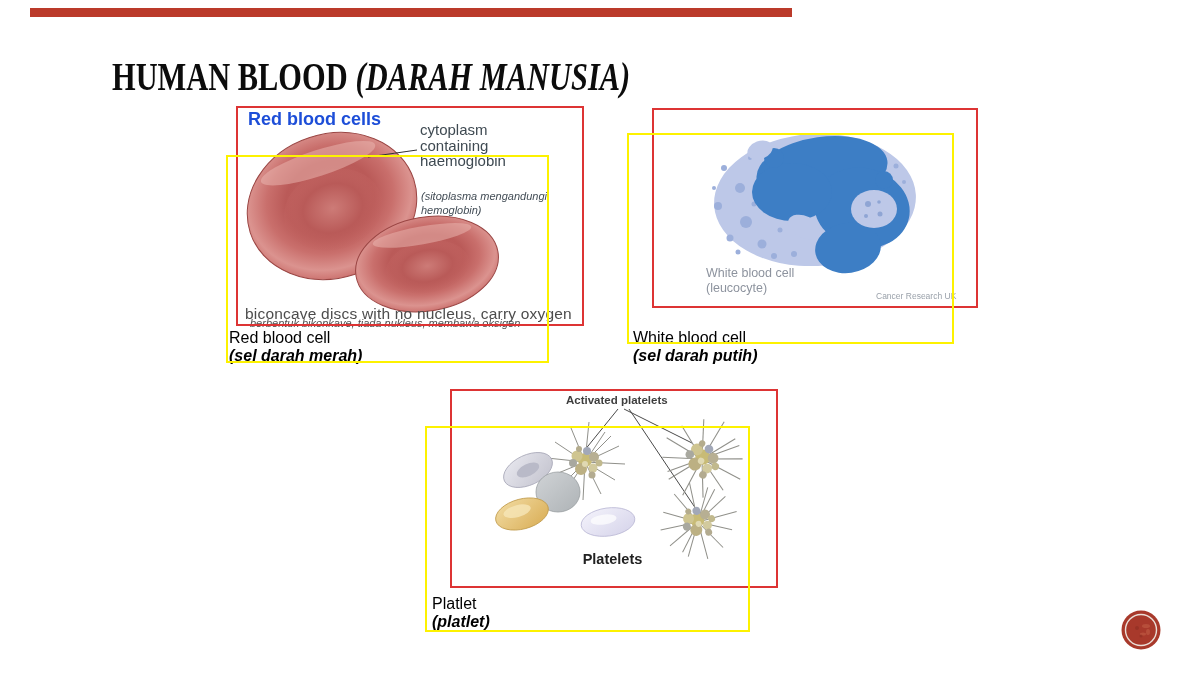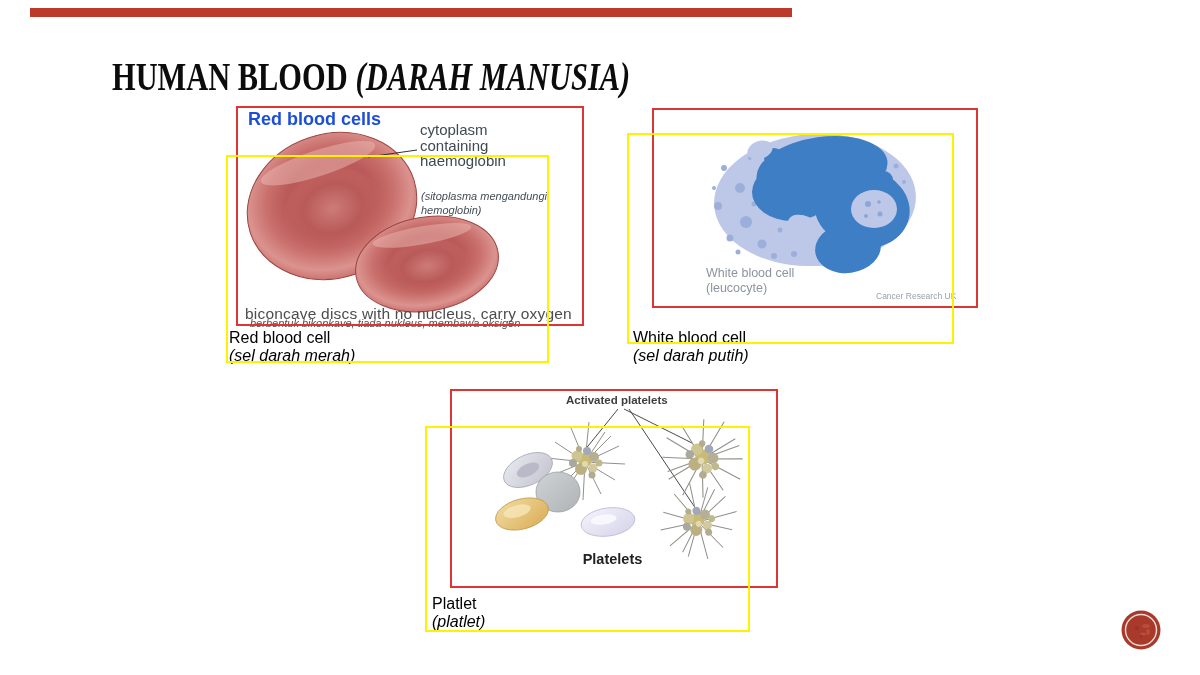--- a/index.html
+++ b/index.html
@@ -7,21 +7,21 @@
        font-family:"Liberation Sans",sans-serif;}
   .frame{position:absolute;box-sizing:border-box;background:transparent;}
   .frame.red{border:2px solid #dd3434;z-index:6;}
   .frame.yellow{border:2px solid #fdf200;z-index:7;}
   .title{position:absolute;left:112px;top:52px;margin:0;white-space:nowrap;
          font-family:"Liberation Serif",serif;font-weight:700;font-size:38px;color:#0c0c0c;
          transform:scale(0.8,1.08);transform-origin:left top;}
   .title .sub{font-style:italic;margin-left:10px;}
   .accent-bar{position:absolute;left:30px;top:8px;width:762px;height:9px;background:#bb3a2a;}
   .cap{position:absolute;font-size:16px;line-height:17.5px;color:#000;z-index:5;}
-  .cap .it{font-style:italic;}
+  .cap .it{font-style:italic;font-weight:bold;}
   .imgtxt{position:absolute;z-index:3;}
   .rbc-head{font-size:18px;font-weight:700;color:#1d4ed8;}
   .rbc-label{font-size:15px;line-height:15.5px;color:#3f4a52;}
   .rbc-label-it{font-size:11px;line-height:14px;color:#434d56;font-style:italic;margin-top:22px;}
   .rbc-bottom{font-size:15.5px;color:#4c4c4c;letter-spacing:0.2px;margin-left:8px;}
   .rbc-bottom-it{font-size:11px;color:#4f4f4f;font-style:italic;}
   .wbc-label{font-size:12.5px;line-height:15px;color:#8d939e;}
   .wbc-credit{font-size:8.5px;color:#9aa1aa;}
   .plt-label{font-size:11.5px;font-weight:600;color:#3e3e3e;}
   .plt-title{font-size:14.5px;font-weight:700;color:#222;width:115px;text-align:center;}

